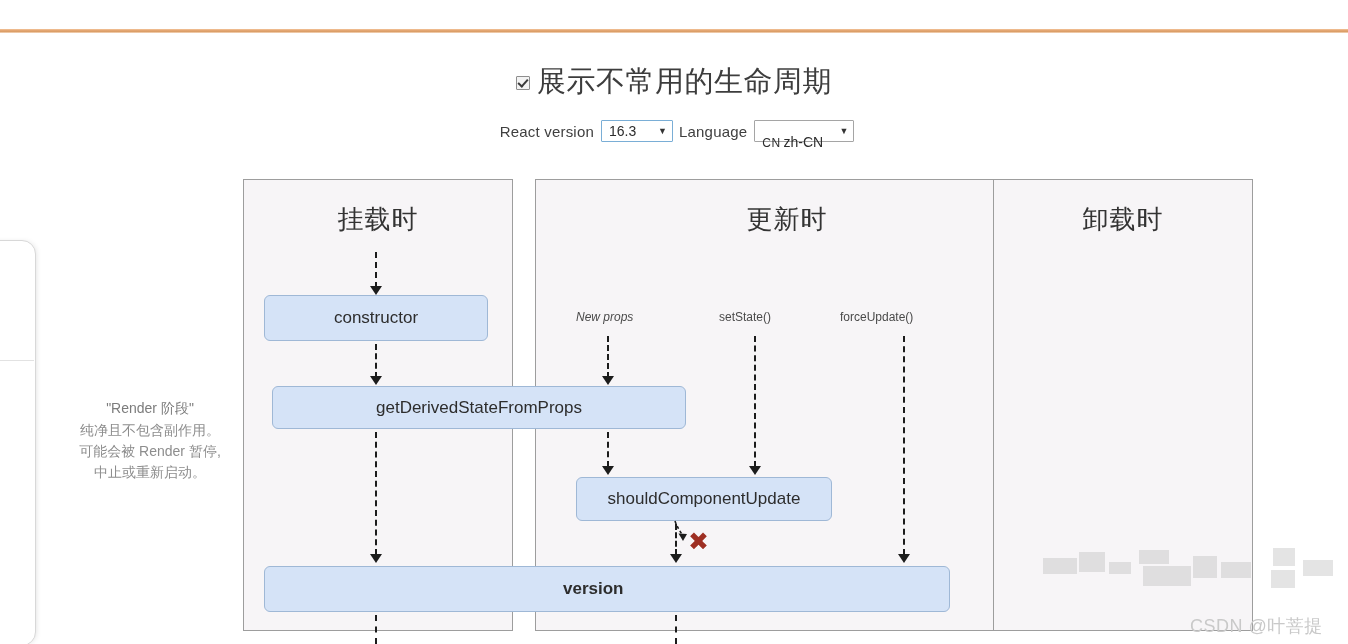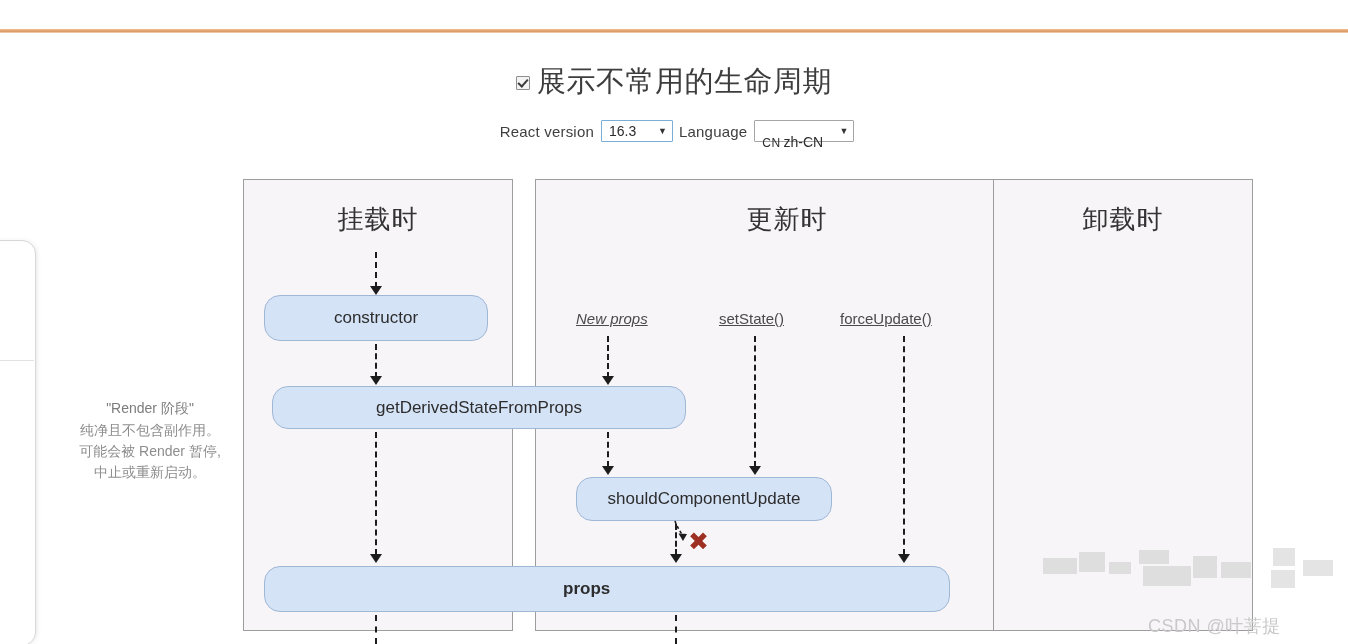--- a/index.html
+++ b/index.html
@@ -168,41 +168,40 @@
     font-size: 26px;
     color: #333333;
     letter-spacing: 1px;
   }
 
   
   .lc-box {
     position: absolute;
     background: #d5e3f7;
     border: 1px solid #9fb8d6;
-    border-radius: 16px;
+    border-radius: 6px;
     box-sizing: border-box;
     color: #2d2d2d;
     font-size: 17px;
     display: flex;
     align-items: center;
     justify-content: center;
     z-index: 5;
   }
   #box-constructor { left: 264px; top: 295px; width: 224px; height: 46px; }
   #box-gdsfp       { left: 272px; top: 386px; width: 414px; height: 43px; }
   #box-scu         { left: 556px; top: 477px; width: 256px; height: 44px; margin-left: 20px; }
   #box-render      { left: 264px; top: 566px; width: 686px; height: 46px; justify-content: flex-start; padding-left: 298px; font-weight: bold; }
 
   
   .src-label {
     position: absolute;
-    font-size: 15px;
+    font-size: 12px;
     color: #4a4a4a;
     white-space: nowrap;
-    text-decoration: underline;
   }
   #lbl-new-props   { left: 576px; top: 310px; font-style: italic; }
   #lbl-setstate    { left: 719px; top: 310px; }
   #lbl-forceupdate { left: 840px; top: 310px; }
 
   
   .vline {
     position: absolute;
     width: 0;
     border-left: 2px dashed #1c1c1c;
@@ -257,21 +256,21 @@
   #watermark-blur {
     position: absolute;
     left: 1035px; top: 548px;
     width: 300px; height: 42px;
     opacity: 0.38;
     z-index: 8;
   }
   .blk { position: absolute; background: #b9b9b9; }
   #watermark-text {
     position: absolute;
-    left: 1148px; top: 614px;
+    left: 1190px; top: 614px;
     font-size: 18px;
     color: #c9c9c9;
     letter-spacing: 0.5px;
     z-index: 9;
     white-space: nowrap;
   }
 </style>
 </head>
 <body>
 
@@ -343,21 +342,21 @@
 
 <svg id="abort-arrow" width="34" height="34" viewBox="0 0 34 34">
   <path d="M11 3 C 13 9, 16 13, 19 18" stroke="#1c1c1c" stroke-width="1.6" fill="none" stroke-dasharray="3,2.5"></path>
   <polygon points="19,23 14.5,15.5 23,16" fill="#1c1c1c"></polygon>
 </svg>
 <div id="x-mark">✖</div>
 
 <div class="lc-box" id="box-constructor">constructor</div>
 <div class="lc-box" id="box-gdsfp">getDerivedStateFromProps</div>
 <div class="lc-box" id="box-scu">shouldComponentUpdate</div>
-<div class="lc-box" id="box-render">props</div>
+<div class="lc-box" id="box-render">version</div>
 
 <div id="watermark-blur">
   <span class="blk" style="left:8px;  top:10px; width:34px; height:16px;"></span>
   <span class="blk" style="left:44px; top:4px;  width:26px; height:20px;"></span>
   <span class="blk" style="left:74px; top:14px; width:22px; height:12px;"></span>
   <span class="blk" style="left:104px;top:2px;  width:30px; height:14px;"></span>
   <span class="blk" style="left:108px;top:18px; width:48px; height:20px;"></span>
   <span class="blk" style="left:158px;top:8px;  width:24px; height:22px;"></span>
   <span class="blk" style="left:186px;top:14px; width:30px; height:16px;"></span>
   <span class="blk" style="left:238px;top:0px;  width:22px; height:18px;"></span>

